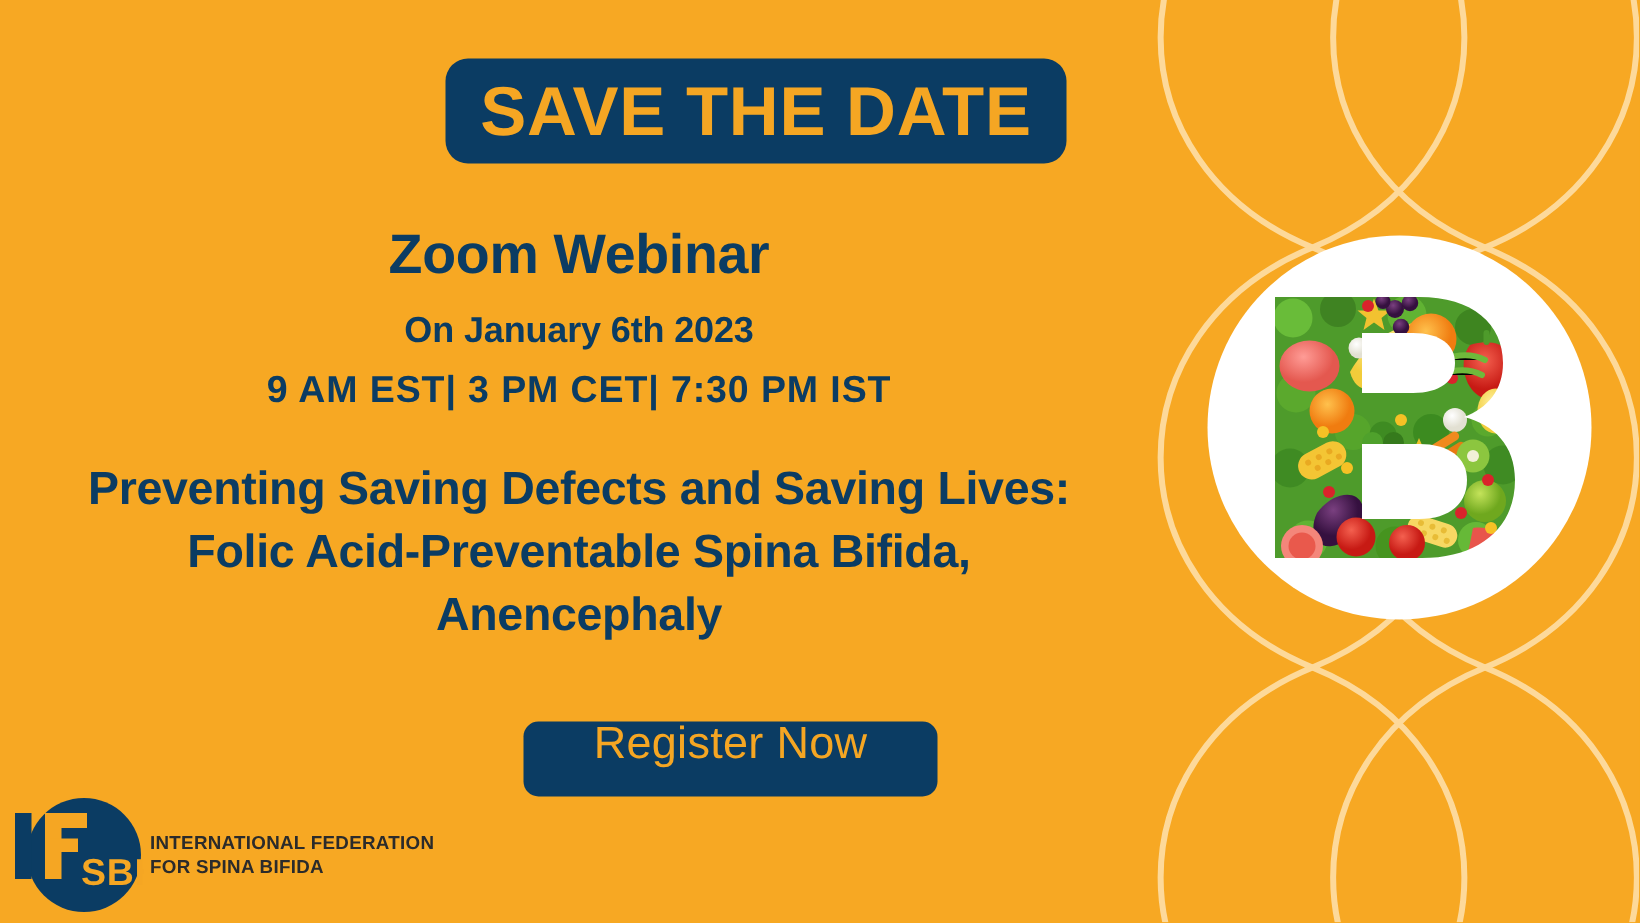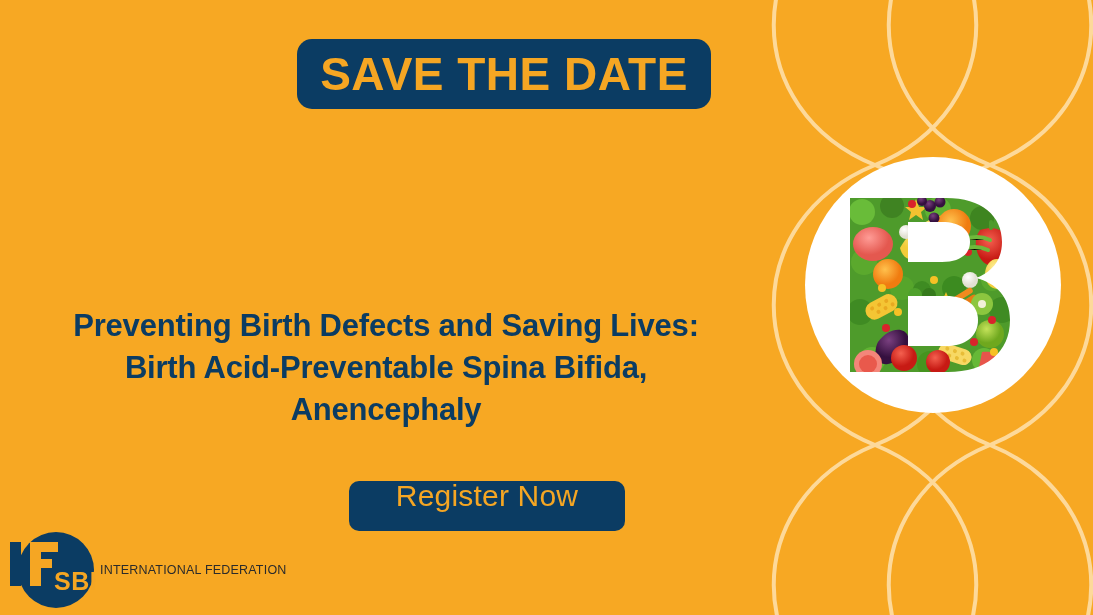--- a/index.html
+++ b/index.html
@@ -151,21 +151,21 @@
     position:relative;
     width:92px; height:84px;
     flex:0 0 92px;
   }
   .logo-mark svg { display:block; width:92px; height:84px; }
 
   .logo-text {
     margin-left:4px;
     color:#2B2B2B;
     font-size:12.5px;
-    font-weight:normal;
+    font-weight:bold;
     line-height:1.32;
     letter-spacing:0.2px;
     text-transform:uppercase;
     white-space:nowrap;
   }
   .logo-text div { display:block; }
 </style>
 </head>
 <body>
 
@@ -368,22 +368,27 @@
       </svg>
     </div>
   </div>
 
   <div class="content">
 
     <div class="banner">
       <span class="banner-text">SAVE THE DATE</span>
     </div>
 
-
-    <div class="webinar-title">Preventing Birth Defects and Saving Lives: Birth Acid-Preventable Spina Bifida, Anencephaly</div>
+    <div class="details">
+      <div class="event-type">Zoom Webinar</div>
+      <div class="event-date">On January 6th 2023</div>
+      <div class="event-times">9 AM EST| 3 PM CET| 7:30 PM IST</div>
+    </div>
+
+    <div class="webinar-title">Preventing Saving Defects and Saving Lives: Folic Acid-Preventable Spina Bifida, Anencephaly</div>
 
     <button class="register-btn">
       <span class="register-label">Register Now</span>
     </button>
 
     <div class="logo">
       <div class="logo-mark">
         <svg viewBox="0 0 92 84" xmlns="http://www.w3.org/2000/svg" aria-hidden="true">
           <circle cx="52" cy="42" r="38" fill="#0B3C63"></circle>
 
@@ -391,17 +396,18 @@
 
           <rect x="26" y="14" width="11" height="44" fill="#F5A623"></rect>
           <rect x="26" y="14" width="28" height="10" fill="#F5A623"></rect>
           <rect x="26" y="31" width="22" height="9" fill="#F5A623"></rect>
 
           <text x="50" y="62" fill="#F5A623" font-family="Liberation Sans, sans-serif" font-size="25" font-weight="bold" letter-spacing="0.5">SBH</text>
         </svg>
       </div>
       <div class="logo-text">
         <div>INTERNATIONAL FEDERATION</div>
+        <div>FOR SPINA BIFIDA</div>
       </div>
     </div>
 
   </div>
 </div>
 
 </body></html>

